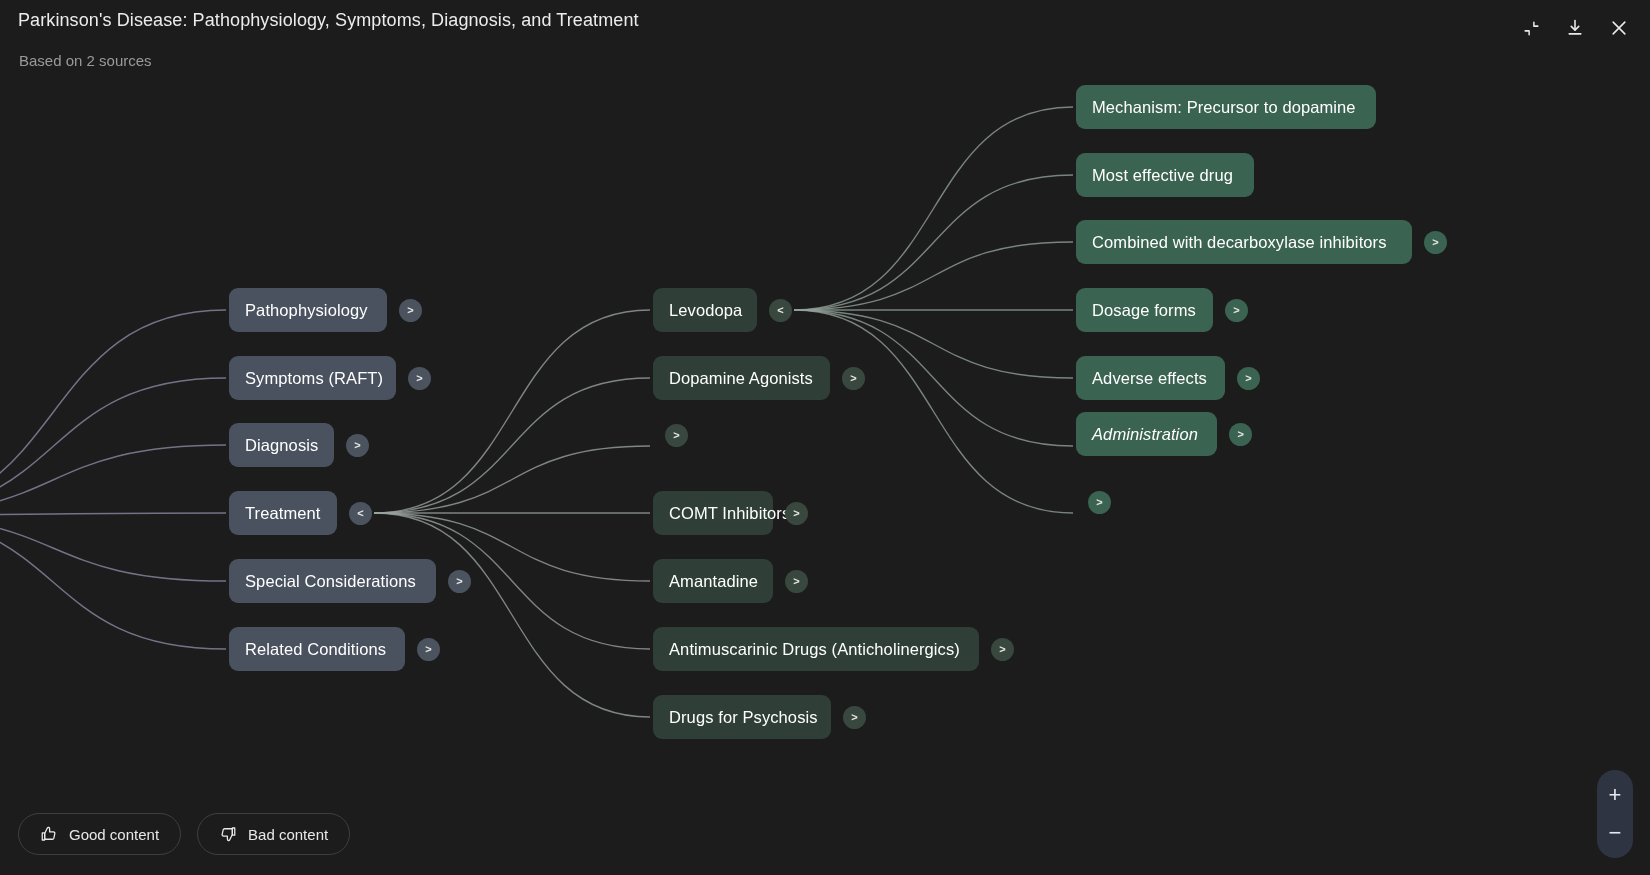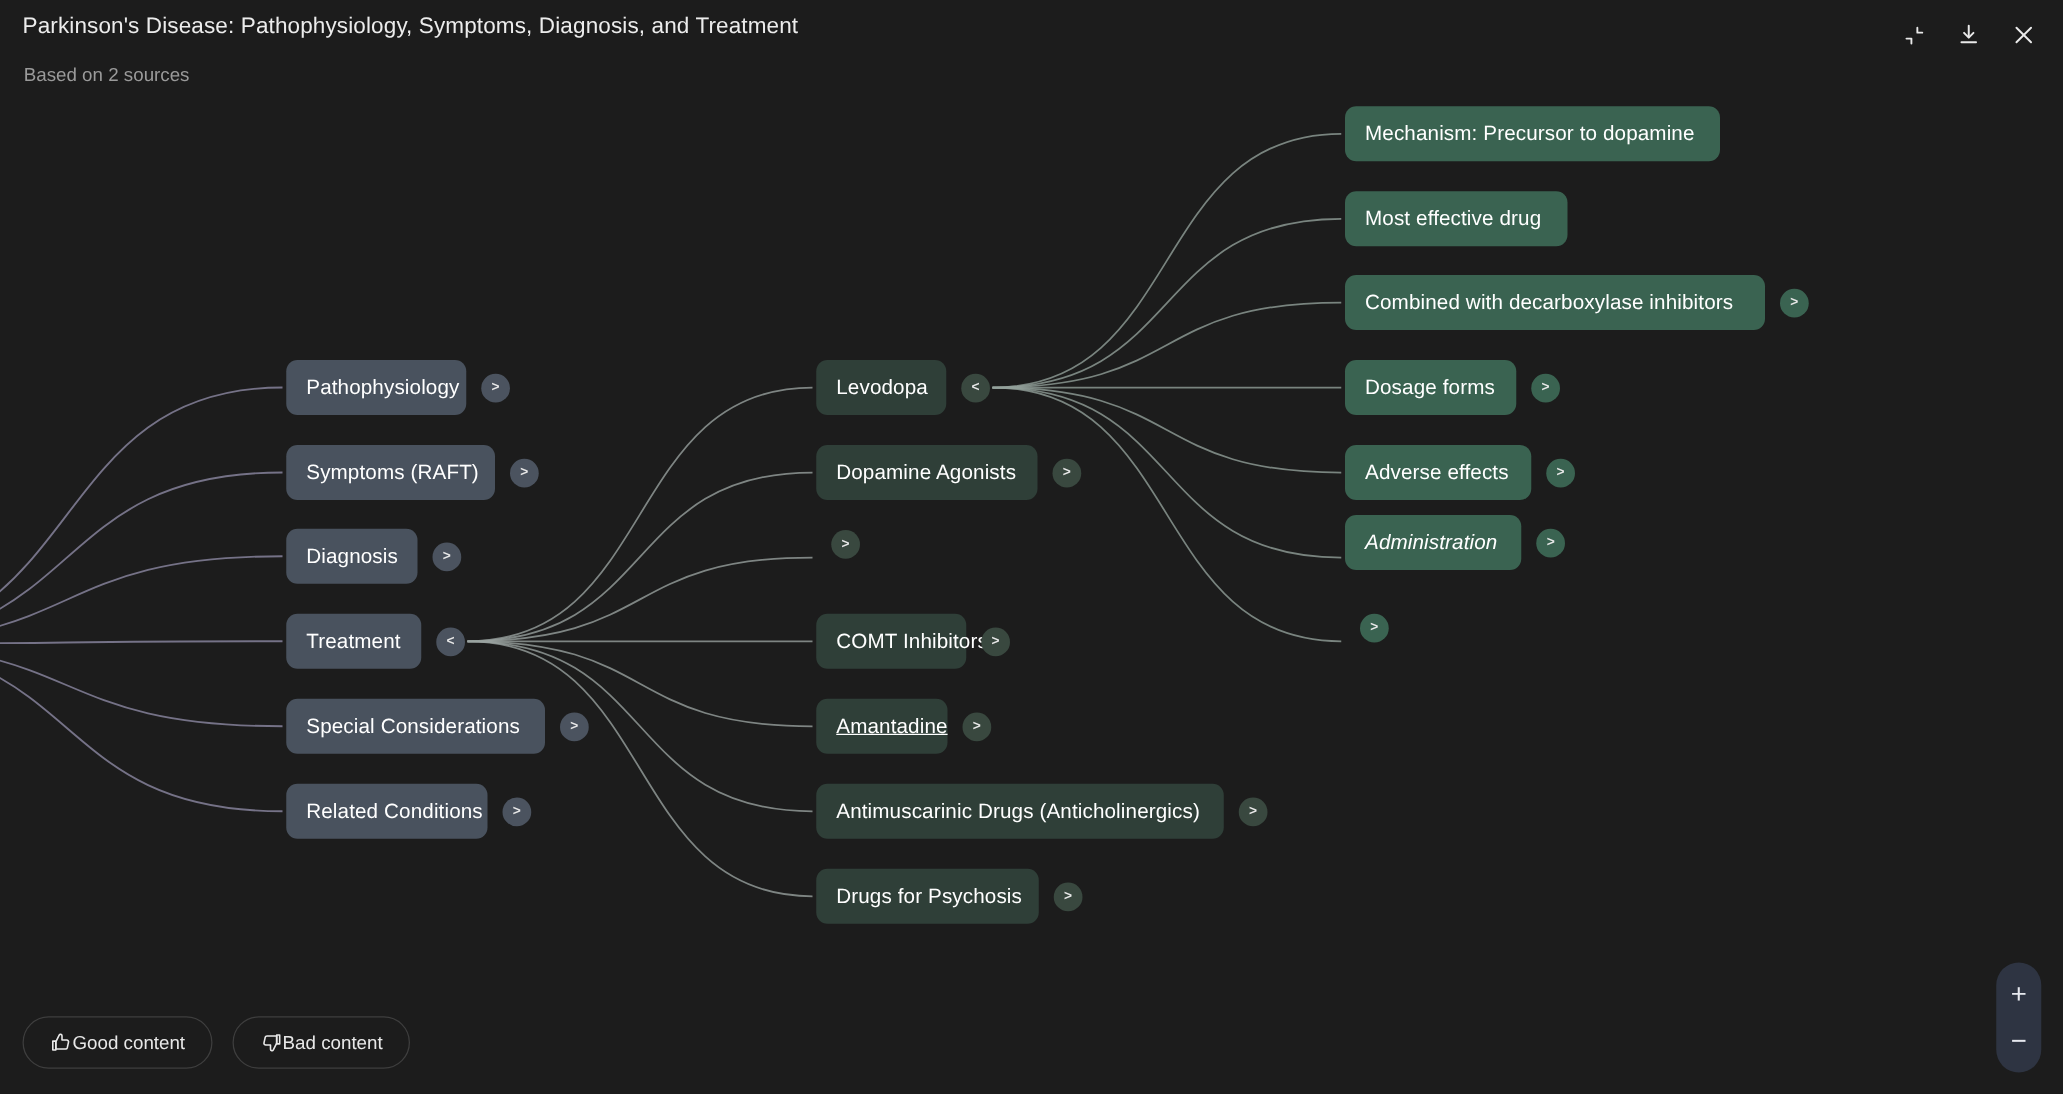--- a/index.html
+++ b/index.html
@@ -126,20 +126,21 @@
   .feedback {
     position: absolute;
     left: 18px; bottom: 20px;
     display: flex;
     gap: 16px;
     z-index: 45;
   }
   .fb-btn {
     display: flex;
     align-items: center;
+    gap: 11px;
     height: 42px;
     padding: 0 21px;
     border: 1px solid #3e3e3e;
     border-radius: 21px;
     background: transparent;
     color: #e8e8e8;
     font-size: 15px;
     font-family: "Liberation Sans", sans-serif;
     cursor: pointer;
     white-space: nowrap;
@@ -230,60 +231,60 @@
         <path d="M 794 310 C 947.45 310, 919.55 107, 1073 107" fill="none" stroke="#93a29b" stroke-width="1.4" stroke-opacity="0.78"></path>
         <path d="M 794 310 C 947.45 310, 919.55 175, 1073 175" fill="none" stroke="#93a29b" stroke-width="1.4" stroke-opacity="0.78"></path>
         <path d="M 794 310 C 947.45 310, 919.55 242, 1073 242" fill="none" stroke="#93a29b" stroke-width="1.4" stroke-opacity="0.78"></path>
         <path d="M 794 310 C 947.45 310, 919.55 310, 1073 310" fill="none" stroke="#93a29b" stroke-width="1.4" stroke-opacity="0.78"></path>
         <path d="M 794 310 C 947.45 310, 919.55 378, 1073 378" fill="none" stroke="#93a29b" stroke-width="1.4" stroke-opacity="0.78"></path>
         <path d="M 794 310 C 947.45 310, 919.55 446, 1073 446" fill="none" stroke="#93a29b" stroke-width="1.4" stroke-opacity="0.78"></path>
         <path d="M 794 310 C 947.45 310, 919.55 513, 1073 513" fill="none" stroke="#93a29b" stroke-width="1.4" stroke-opacity="0.78"></path>
       </svg>
     <div id="nodes">
         <div class="node-wrap" style="left: 229px; top: 288px;">
-          <div class="node lvl1" style="width: 144px;">Pathophysiology</div>
+          <div class="node lvl1" style="width: 158px;">Pathophysiology</div>
           <div class="toggle lvl1">&gt;</div>
         </div>
         <div class="node-wrap" style="left: 229px; top: 356px;">
           <div class="node lvl1" style="width: 167px;">Symptoms (RAFT)</div>
           <div class="toggle lvl1">&gt;</div>
         </div>
         <div class="node-wrap" style="left: 229px; top: 423px;">
           <div class="node lvl1" style="width: 105px;">Diagnosis</div>
           <div class="toggle lvl1">&gt;</div>
         </div>
         <div class="node-wrap" style="left: 229px; top: 491px;">
           <div class="node lvl1" style="width: 108px;">Treatment</div>
           <div class="toggle lvl1">&lt;</div>
         </div>
         <div class="node-wrap" style="left: 229px; top: 559px;">
           <div class="node lvl1" style="width: 207px;">Special Considerations</div>
           <div class="toggle lvl1">&gt;</div>
         </div>
         <div class="node-wrap" style="left: 229px; top: 627px;">
-          <div class="node lvl1" style="width: 161px;">Related Conditions</div>
+          <div class="node lvl1" style="width: 176px;">Related Conditions</div>
           <div class="toggle lvl1">&gt;</div>
         </div>
         <div class="node-wrap" style="left: 653px; top: 288px;">
           <div class="node lvl2" style="width: 104px;">Levodopa</div>
           <div class="toggle lvl2">&lt;</div>
         </div>
         <div class="node-wrap" style="left: 653px; top: 356px;">
           <div class="node lvl2" style="width: 177px;">Dopamine Agonists</div>
           <div class="toggle lvl2">&gt;</div>
         </div>
         <div class="node-wrap" style="left: 653px; top: 424px;">
           <div class="toggle lvl2">&gt;</div>
         </div>
         <div class="node-wrap" style="left: 653px; top: 491px;">
           <div class="node lvl2" style="width: 120px;">COMT Inhibitors</div>
           <div class="toggle lvl2">&gt;</div>
         </div>
         <div class="node-wrap" style="left: 653px; top: 559px;">
-          <div class="node lvl2" style="width: 105px; text-decoration: underline;">Amantadine</div>
+          <div class="node lvl2" style="width: 120px;">Amantadine</div>
           <div class="toggle lvl2">&gt;</div>
         </div>
         <div class="node-wrap" style="left: 653px; top: 627px;">
           <div class="node lvl2" style="width: 326px;">Antimuscarinic Drugs (Anticholinergics)</div>
           <div class="toggle lvl2">&gt;</div>
         </div>
         <div class="node-wrap" style="left: 653px; top: 695px;">
           <div class="node lvl2" style="width: 178px;">Drugs for Psychosis</div>
           <div class="toggle lvl2">&gt;</div>
         </div>

